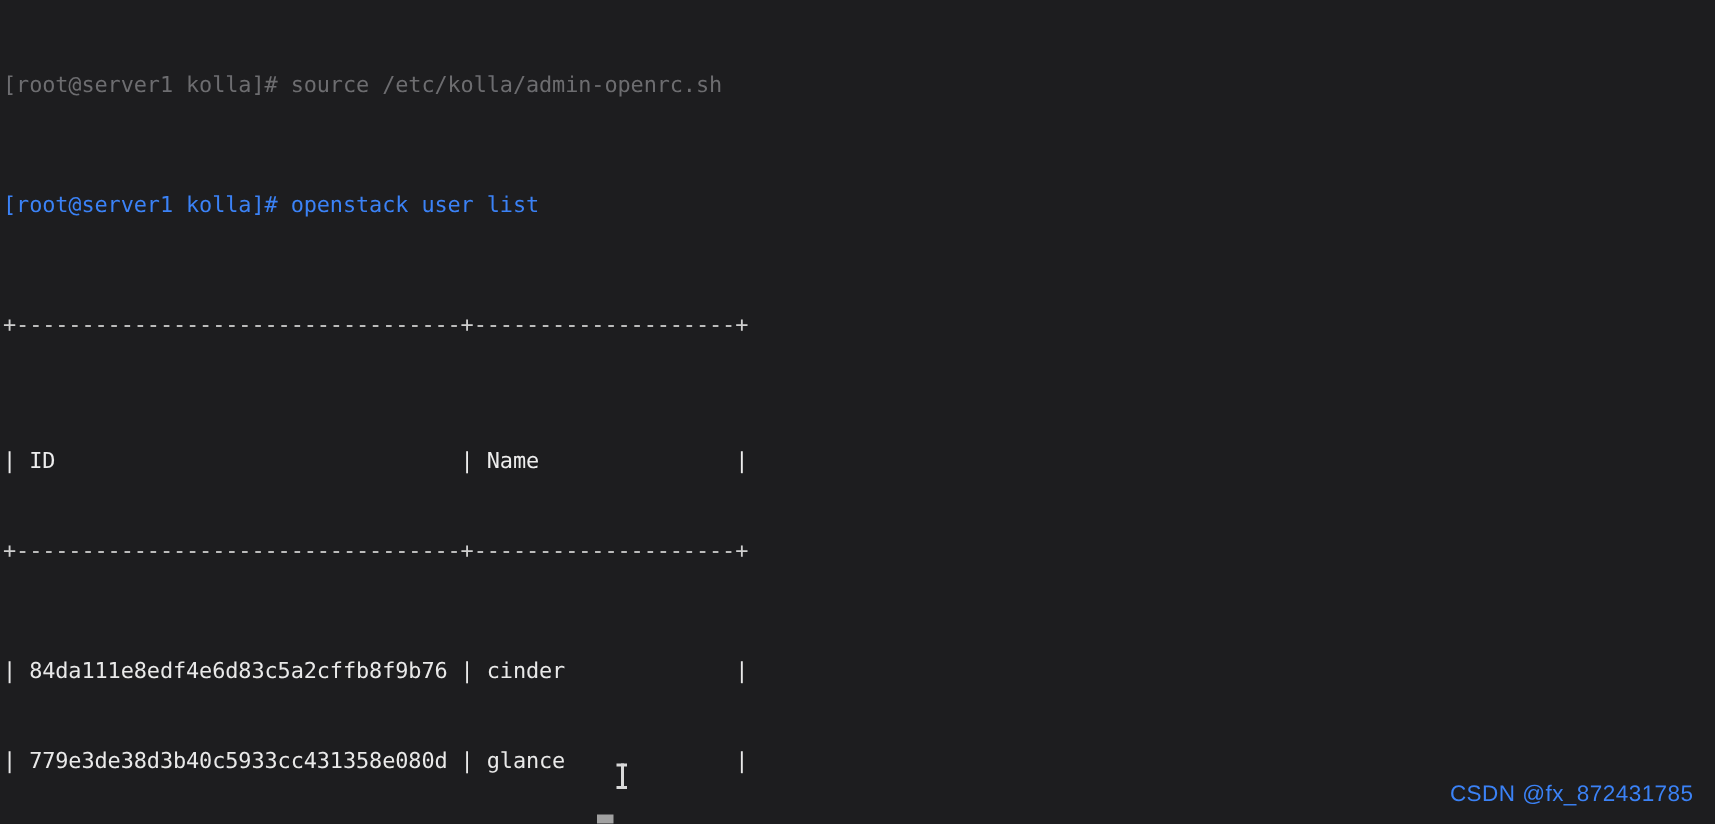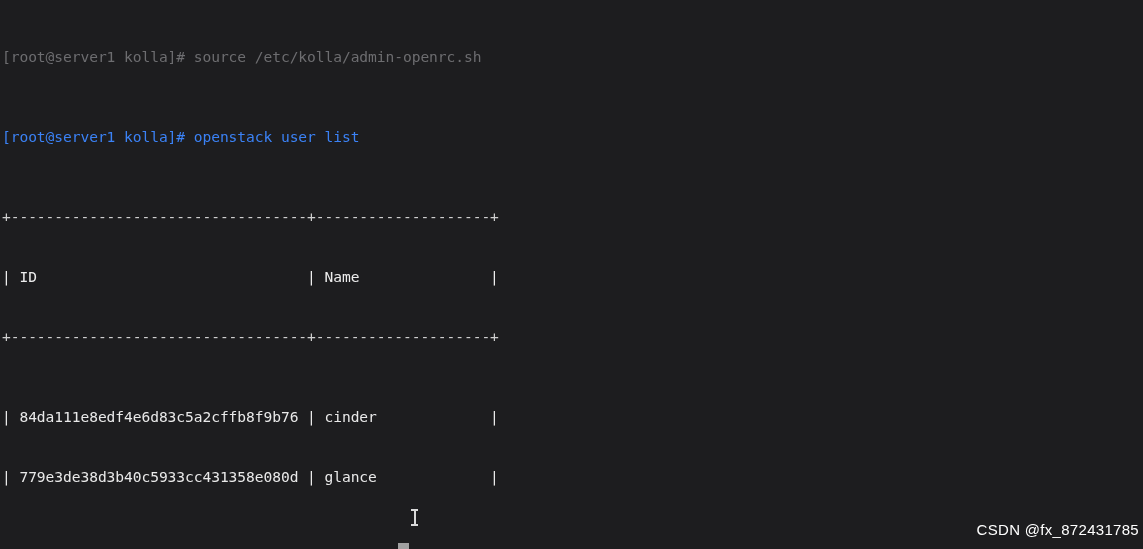--- a/index.html
+++ b/index.html
@@ -40,21 +40,21 @@
   }
 
   .line {
     height: 20px;
     white-space: pre;
     color: #e6e6e6;
   }
   .line.prompt { color: #3b82f6; }
   .line.rule   { color: #cfcfcf; }
   .line.row    { color: #e9e9e9; }
-  .line.head   { color: #ededed; }
+  .line.head   { color: #ededed; margin-top: 31px; }
   .line.ghost  { color: #6d6d70; }
 
   
   #text-cursor {
     position: absolute;
     left: 411px;
     top: 509px;
     width: 7px;
     height: 17px;
     pointer-events: none;
@@ -86,25 +86,25 @@
     left: 398px;
     top: 543px;
     width: 11px;
     height: 9px;
     background: #b9b9b9;
     opacity: 0.85;
   }
 
   #watermark {
     position: absolute;
-    right: 4px;
+    right: 14px;
     bottom: 11px;
     font-family: "Liberation Sans", sans-serif;
     font-size: 15px;
-    color: #ffffff;
+    color: #3b82f6;
     letter-spacing: 0.3px;
     white-space: nowrap;
   }
 </style>
 </head>
 <body>
 
 <div id="terminal">
 
   <div id="console">

